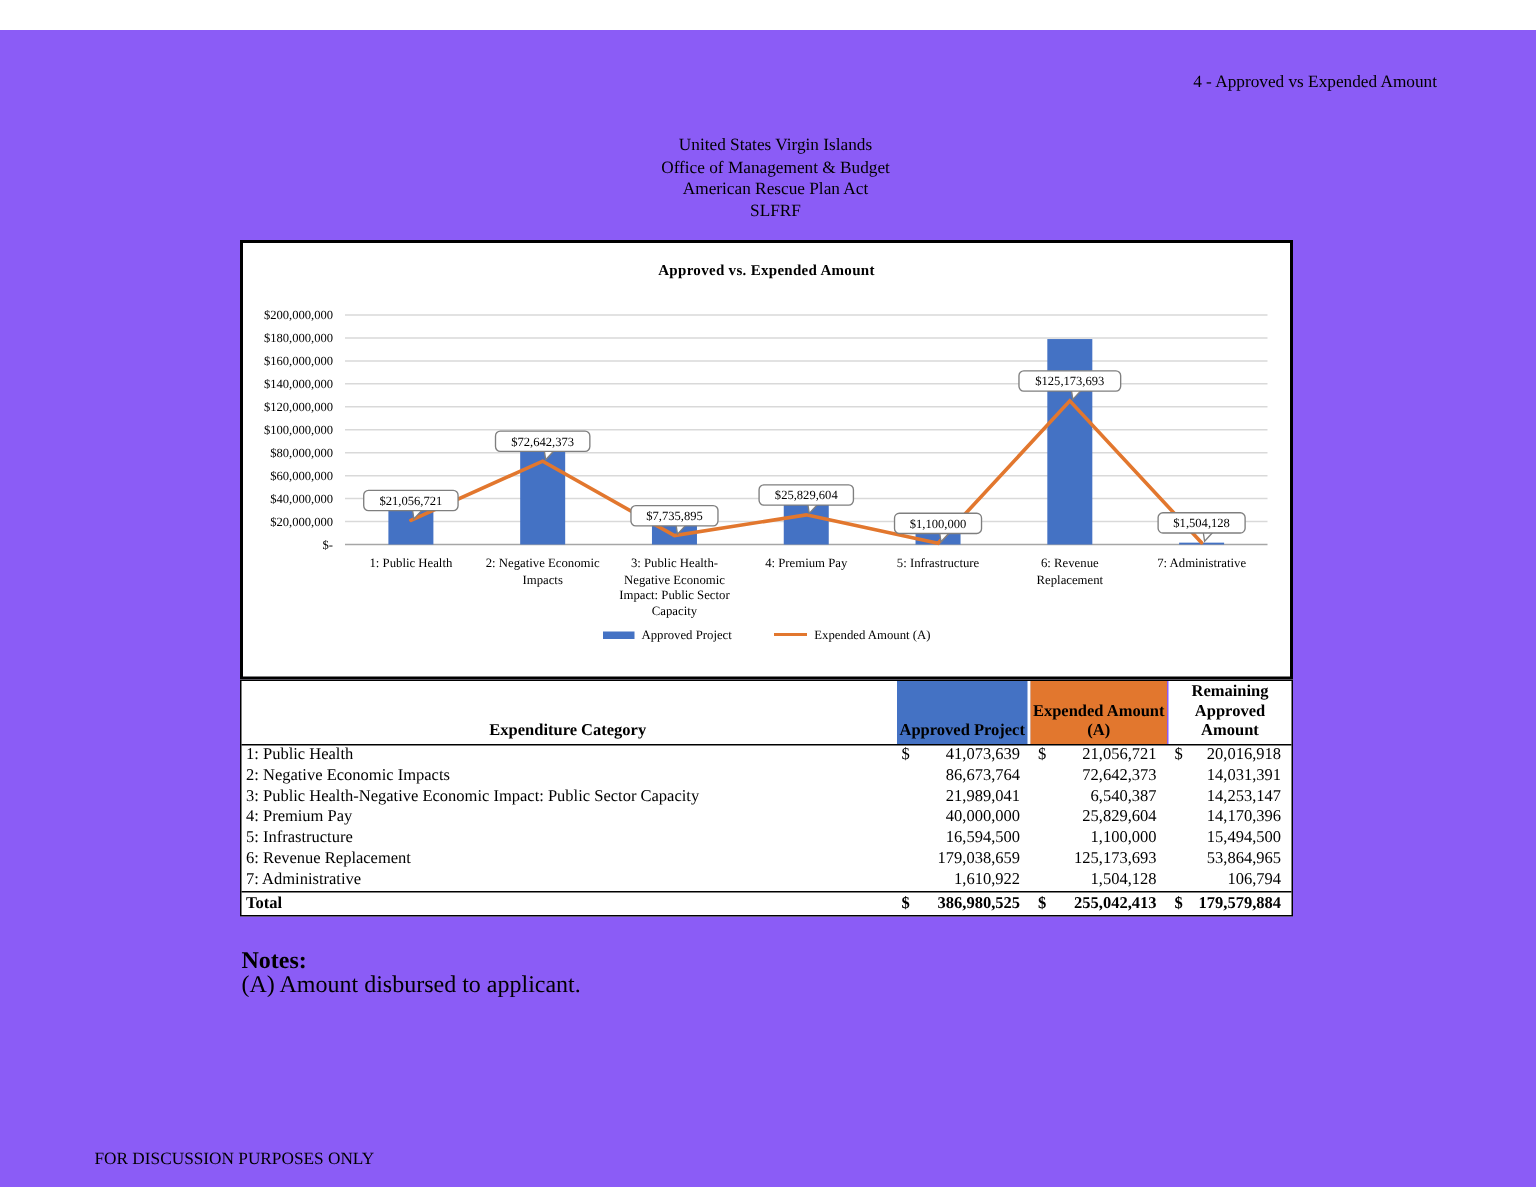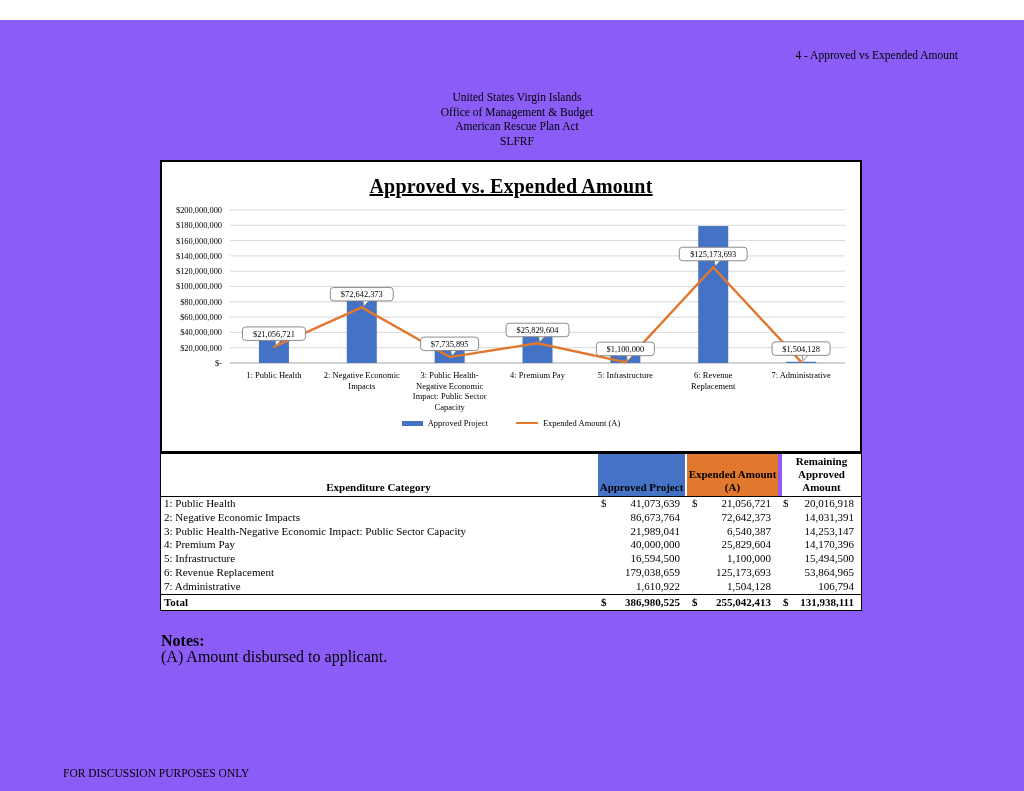--- a/index.html
+++ b/index.html
@@ -7,21 +7,21 @@
     position:relative; width:1024px; height:791px; background:#8b5cf6;
     font-family:"Liberation Serif", serif; color:#000; overflow:hidden;margin-top:20px;
   }
   .hdr-right { position:absolute; top:29px; right:66px; font-size:11.5px; }
   .org-title { position:absolute; top:70px; left:5px; width:1024px; text-align:center; font-size:11.5px; line-height:14.5px; }
 
   .chart-box {
     position:absolute; left:160px; top:140px; width:702px; height:293px;
     border:2px solid #000; box-sizing:border-box; background:#fff;
   }
-  .chart-title { position:absolute; top:13px; left:0; right:0; text-align:center; font-weight:bold; font-size:20px; letter-spacing:0.2px;text-decoration:underline; }
+  .chart-title { position:absolute; top:13px; left:0; right:0; text-align:center; font-weight:bold; font-size:10px; letter-spacing:0.2px; }
   #chart-svg { position:absolute; left:0; top:0; width:698px; height:289px; }
   .cat-labels { position:absolute; left:68px; top:208px; width:615px; display:flex; }
   .cat-label { flex:1; text-align:center; font-size:8.5px; line-height:10.5px; padding:0 4px; box-sizing:border-box; }
   .legend { position:absolute; top:256px; left:0; right:0; display:flex; justify-content:center; align-items:center; gap:28px; font-size:8.5px; }
   .legend-item { display:flex; align-items:center; }
   .sw-bar { width:21px; height:5px; margin-right:5px; }
   .sw-line { width:22px; height:2.5px; margin-right:5px; }
 
   .table-box {
     position:absolute; left:160px; top:433px; width:702px;
@@ -31,21 +31,21 @@
   .trow { display:flex; width:100%; box-sizing:border-box; }
   .thead { height:43px; border-bottom:1px solid #000; }
   .cell { box-sizing:border-box; }
   .c0 { width:435px; }
   .c1 { width:91px; }
   .c2 { width:91px; }
   .c3 { flex:1; }
   .hcell { display:flex; flex-direction:column; justify-content:flex-end; align-items:center;
            text-align:center; font-weight:bold; line-height:13px; padding-bottom:2px; }
   .h1 { border-left:2px solid #fff; border-right:2px solid #fff; }
-  .h3 { border-left:4px solid #8b5cf6; }
+  .h3 { border-left:1px solid #8b5cf6; }
   .brow { height:13.8px; line-height:13.6px; }
   .cat-cell { padding-left:3px; white-space:nowrap; overflow:hidden; }
   .money { display:flex; justify-content:space-between; padding-left:5px; padding-right:7px; }
   .total { height:16.5px; line-height:15.5px; border-top:1px solid #000; font-weight:bold; align-items:flex-end; }
 
   .notes { position:absolute; left:161px; top:613px; font-size:16px; line-height:15.5px; }
   .notes-heading { font-weight:bold; }
   .footer { position:absolute; left:63px; top:747px; font-size:11.5px; }
 </style>
 </head>
@@ -256,21 +256,21 @@
           <div class="cell c1 money">
             <span>$</span>
             <span>386,980,525</span>
           </div>
           <div class="cell c2 money">
             <span>$</span>
             <span>255,042,413</span>
           </div>
           <div class="cell c3 money">
             <span>$</span>
-            <span>131,938,111</span>
+            <span>179,579,884</span>
           </div>
         </div>
       </div>
   </div>
 
   <div class="notes">
     <div class="notes-heading">Notes:</div>
     <div>(A) Amount disbursed to applicant.</div>
   </div>
 

